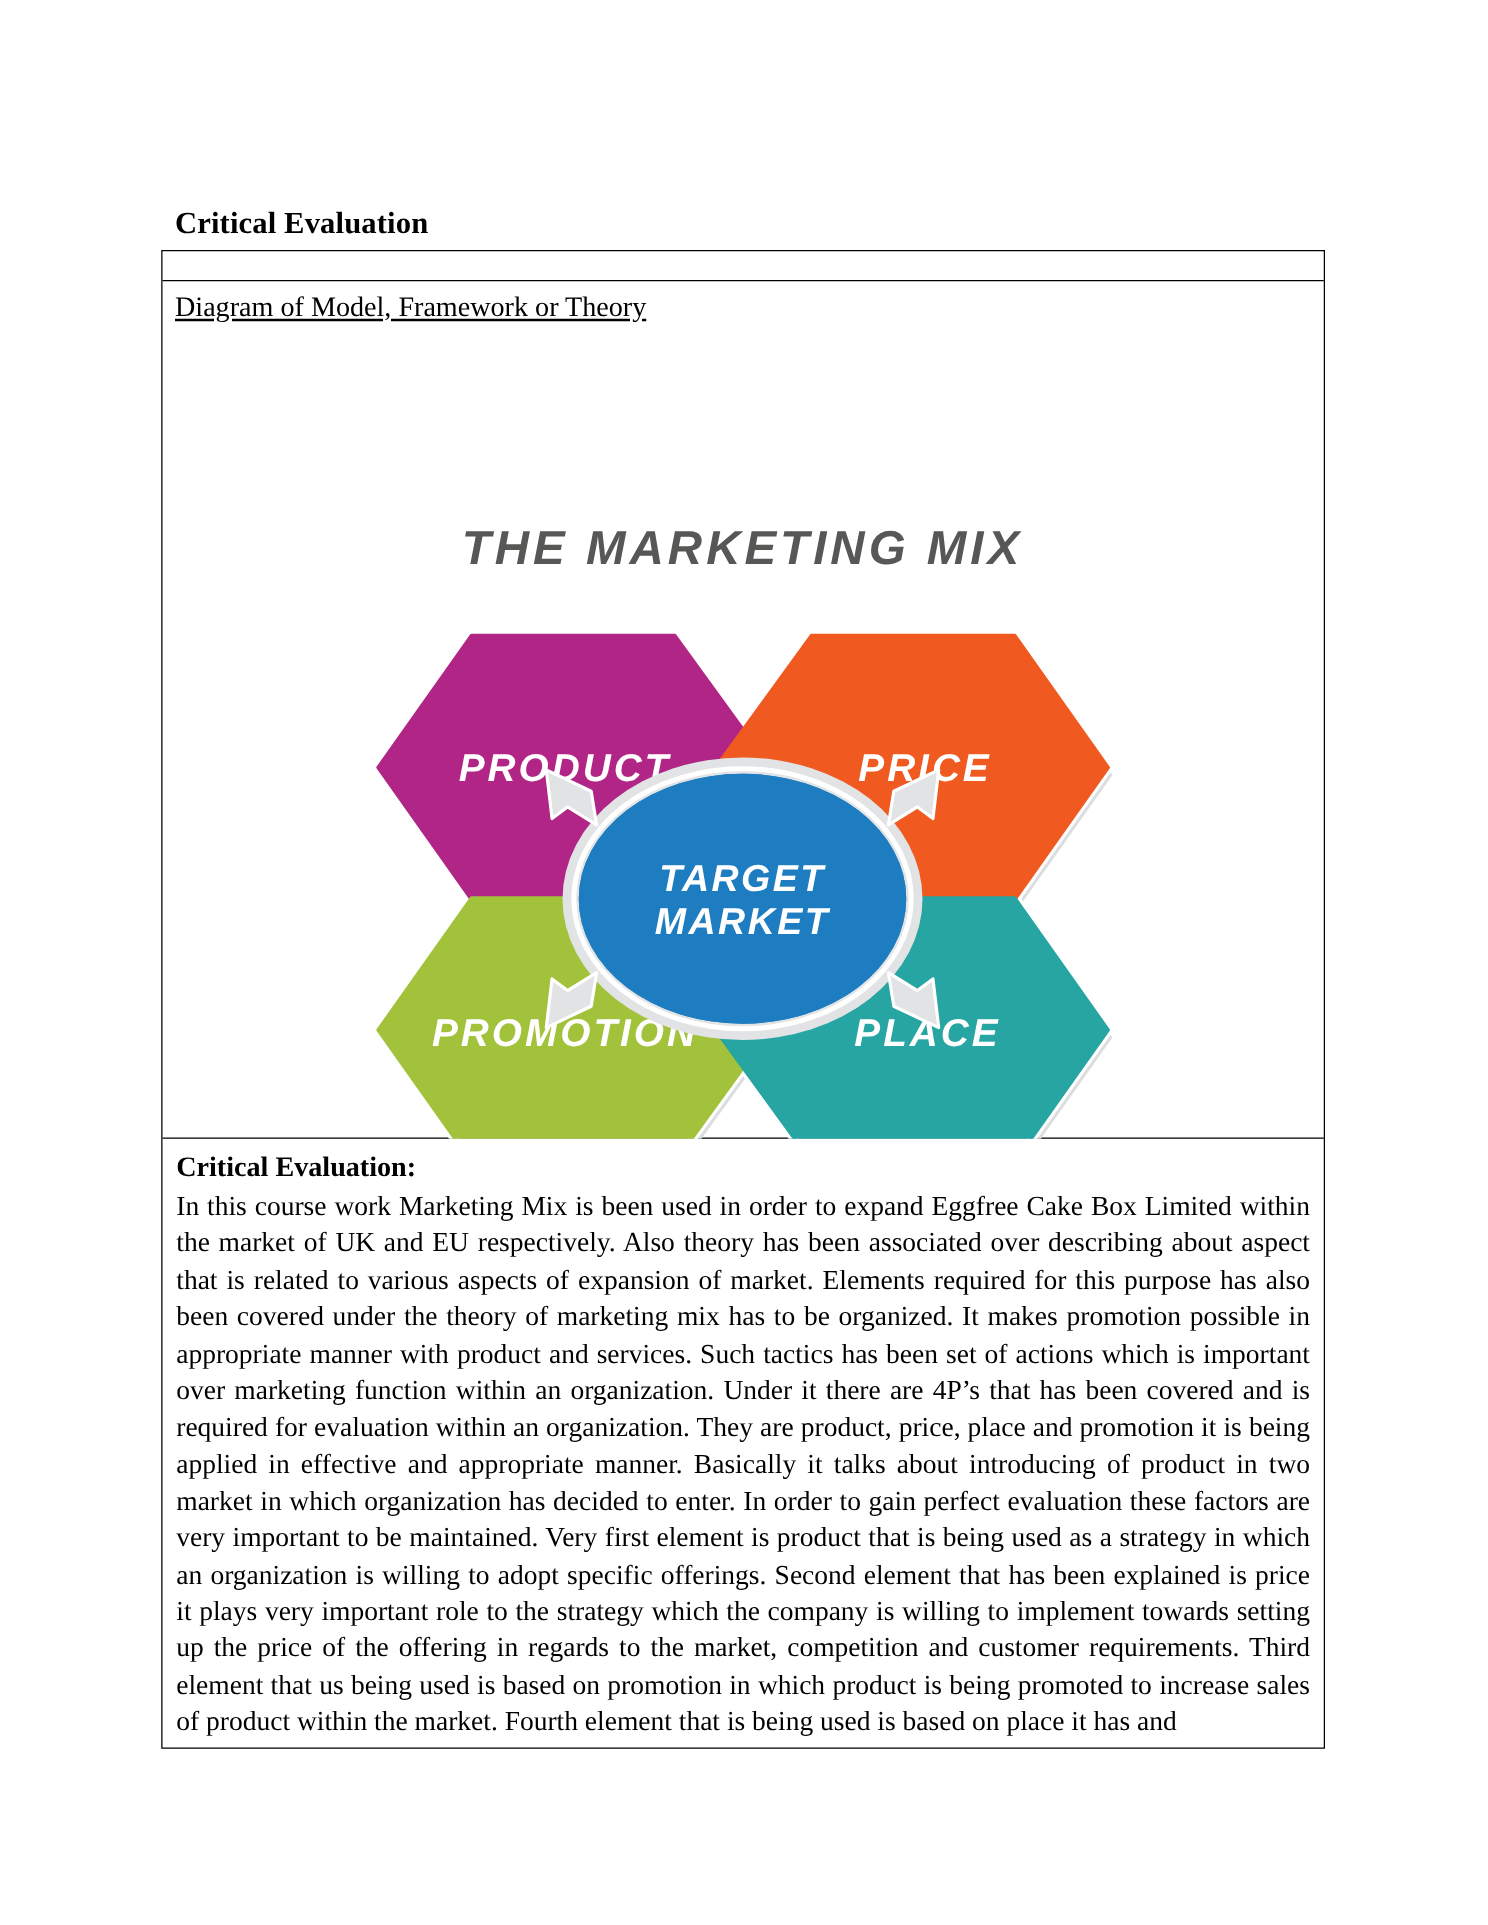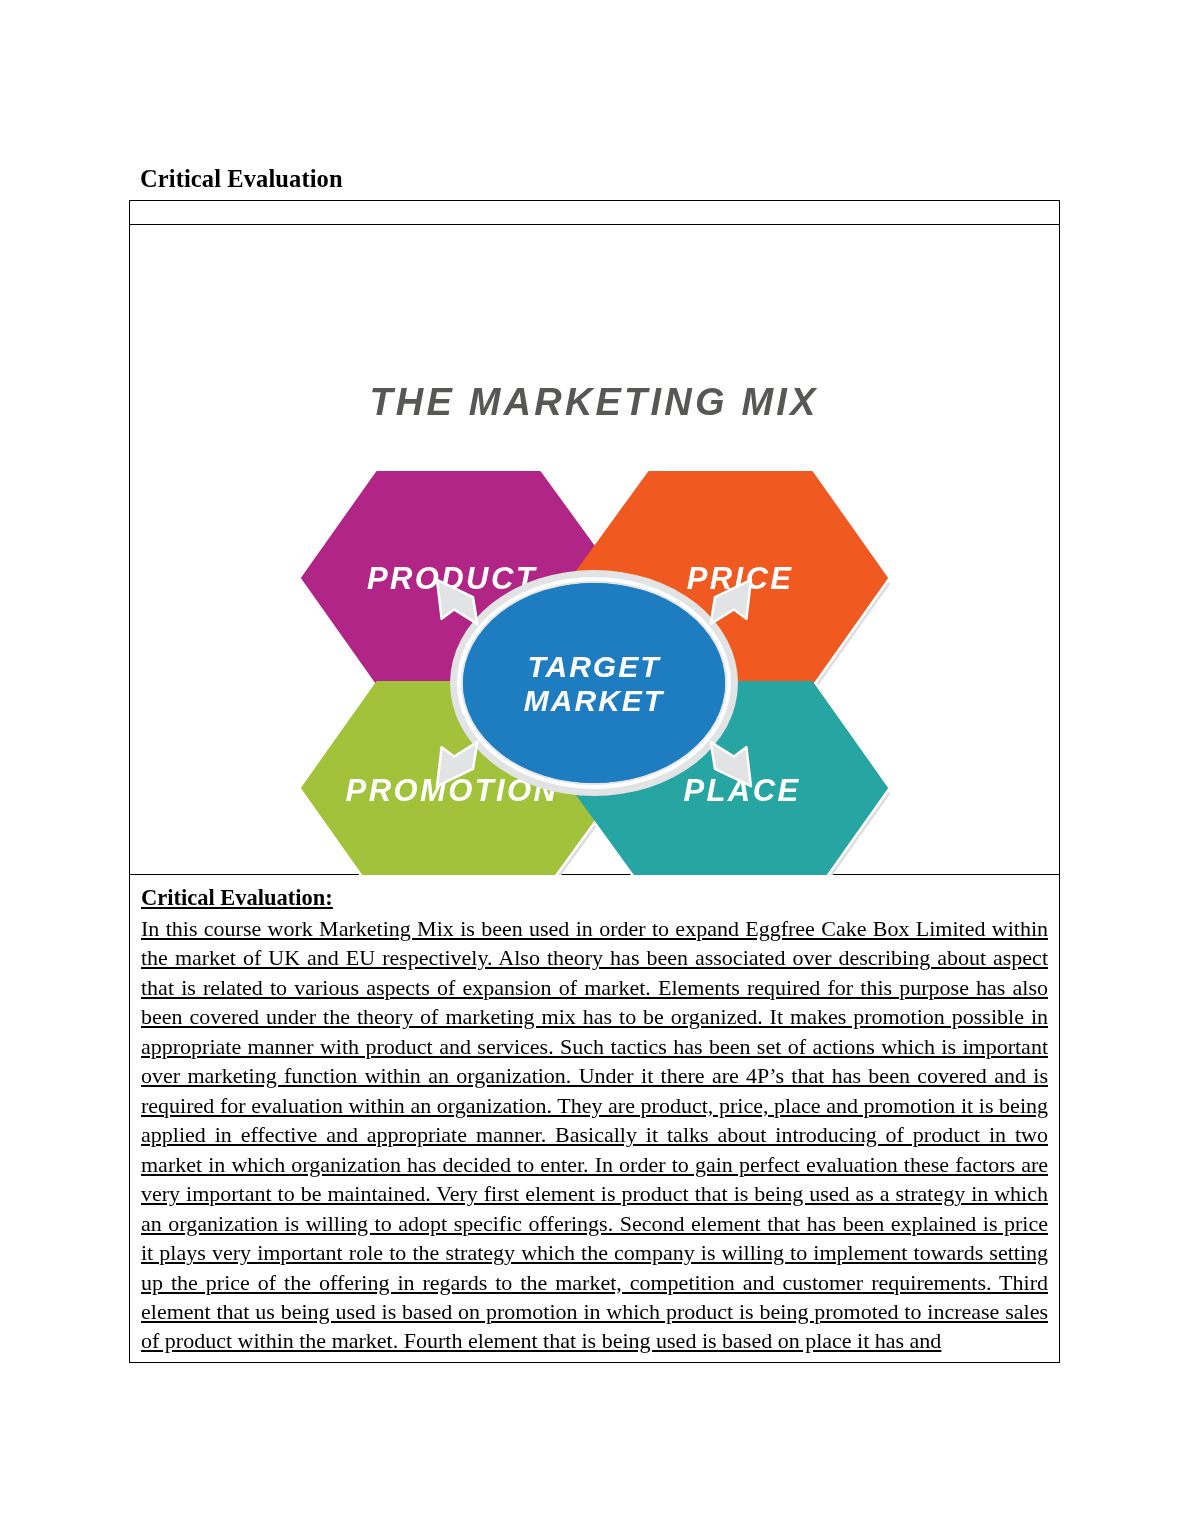--- a/index.html
+++ b/index.html
@@ -58,21 +58,20 @@
   }
   .row-diagram-body {
     border-bottom: 1.4px solid #000;
     height: 650px;
     position: relative;
     padding: 0;
     font-style: italic;
   }
   .row-eval {
     padding: 8px 11px 6px 11px;
-    text-decoration: underline;
   }
 
   .u-label {
     font-size: 22.5px;
     line-height: 1.33;
     text-decoration: underline;
     text-underline-offset: 2px;
     display: inline-block;
   }
   .plain-line {
@@ -111,20 +110,23 @@
 
 <div class="page">
 
   <h1 class="page-title">Critical Evaluation</h1>
 
   <div class="doc-table">
 
     <div class="row row-model">
     </div>
 
+    <div class="row row-diagram-head">
+      <div class="u-label">Diagram of Model, Framework or Theory</div>
+    </div>
 
     <div class="row row-diagram-body">
       <div class="diagram">
         <svg width="929" height="650" viewBox="0 0 929 650" xmlns="http://www.w3.org/2000/svg">
 
           <text id="dg-title" x="464" y="190" text-anchor="middle" font-family="'Liberation Sans','DejaVu Sans',sans-serif" font-size="38" font-weight="bold" letter-spacing="3.2" fill="#575756">THE MARKETING MIX</text>
 
           <g>
 
             <path d="M 172,353 L 247,247 L 410,247 L 487,353 L 410,459 L 247,459 Z" fill="#DCDDDF" transform="translate(3,6)"></path>

